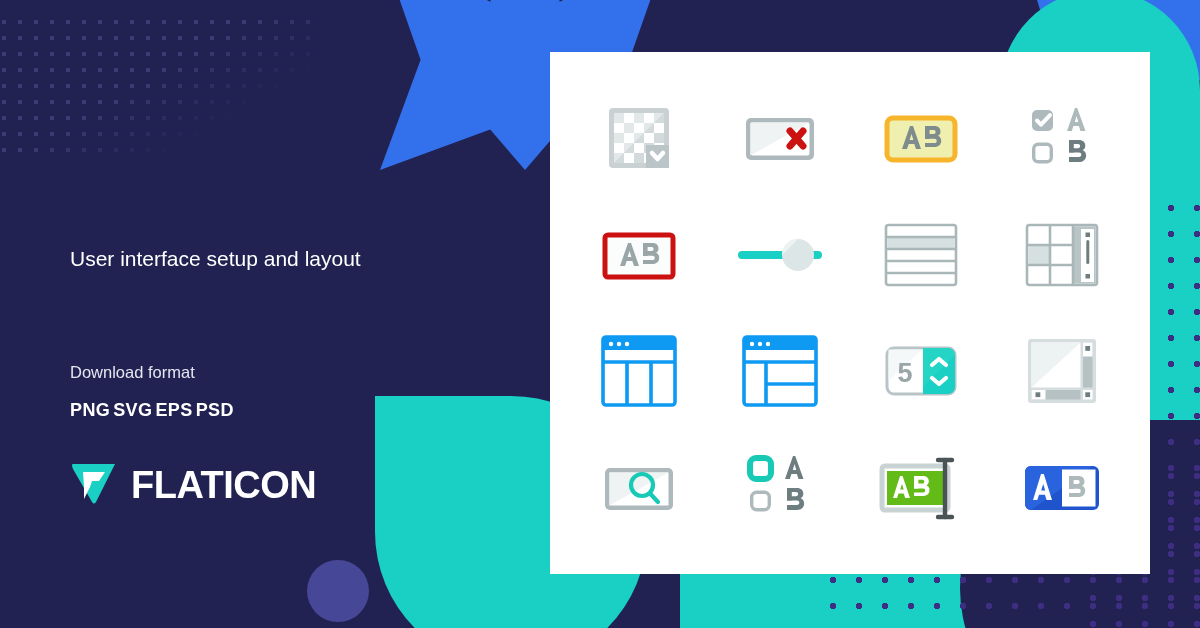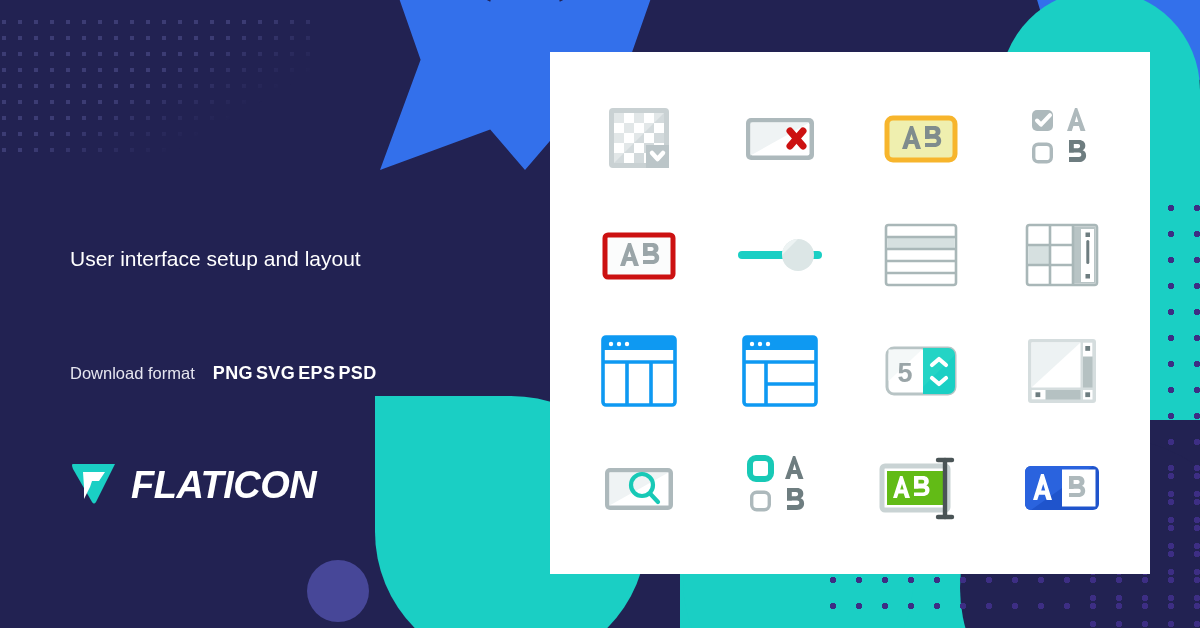--- a/index.html
+++ b/index.html
@@ -95,27 +95,27 @@
     position: absolute; top: 103px; left: 0;
     font-size: 50px; font-weight: bold; color: #ffffff;
     letter-spacing: 0.5px; line-height: 1;
   }
   .subtitle {
     position: absolute; top: 208px; left: 0; width: 330px;
     font-size: 21px; color: #ffffff; line-height: 1.45; font-weight: 400; margin-top: 36px;
   }
   .dl-row {
     position: absolute; top: 363px; left: 0;
-    display: flex; align-items: baseline; gap: 18px;
+    display: flex; align-items: baseline; gap: 18px; flex-direction: column;
   }
   .dl-label { font-size: 16.5px; color: #e6e6f0; font-weight: 400; }
   .dl-formats { display: flex; gap: 3px; }
   .dl-formats span { font-size: 18px; font-weight: bold; color: #ffffff; letter-spacing: 0.4px; }
 
-  .brand { position: absolute; top: 461px; left: 0; display: flex; align-items: center; gap: 13px; font-style: italic; }
+  .brand { position: absolute; top: 461px; left: 0; display: flex; align-items: center; gap: 13px; }
   .brand-name { font-size: 38px; font-weight: bold; color: #ffffff; letter-spacing: -0.5px; }
 
   
   .card {
     position: absolute; left: 550px; top: 52px;
     width: 600px; height: 522px;
     background: #ffffff;
   }
   .grid {
     position: absolute; inset: 0;

